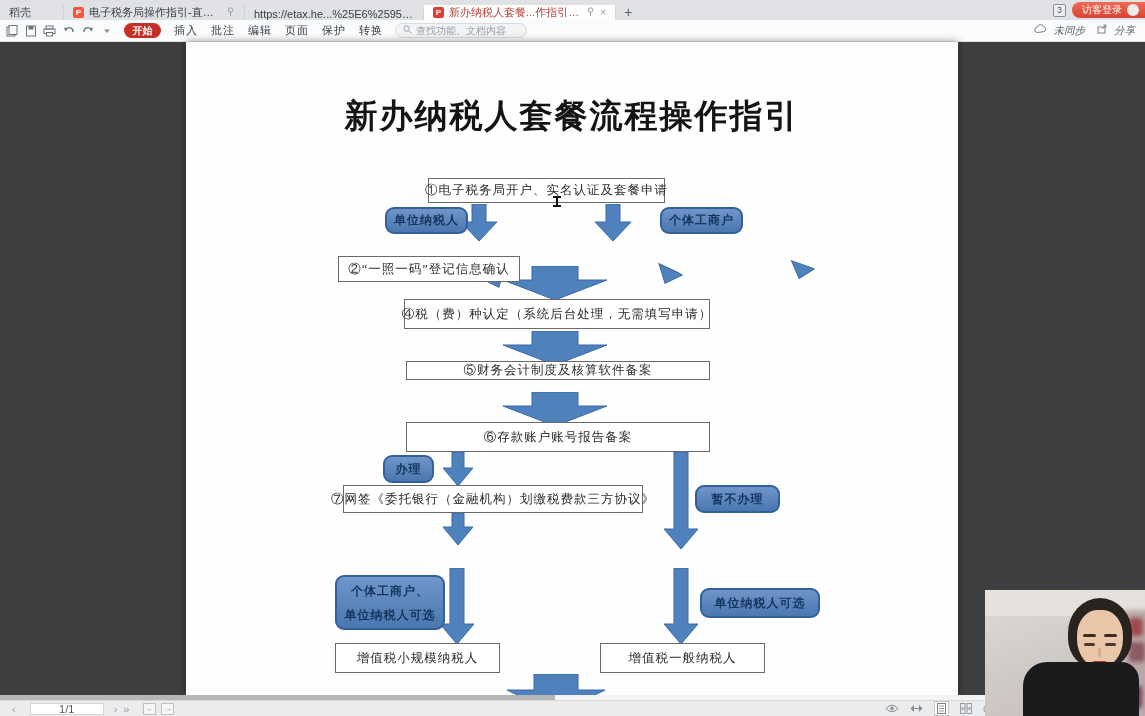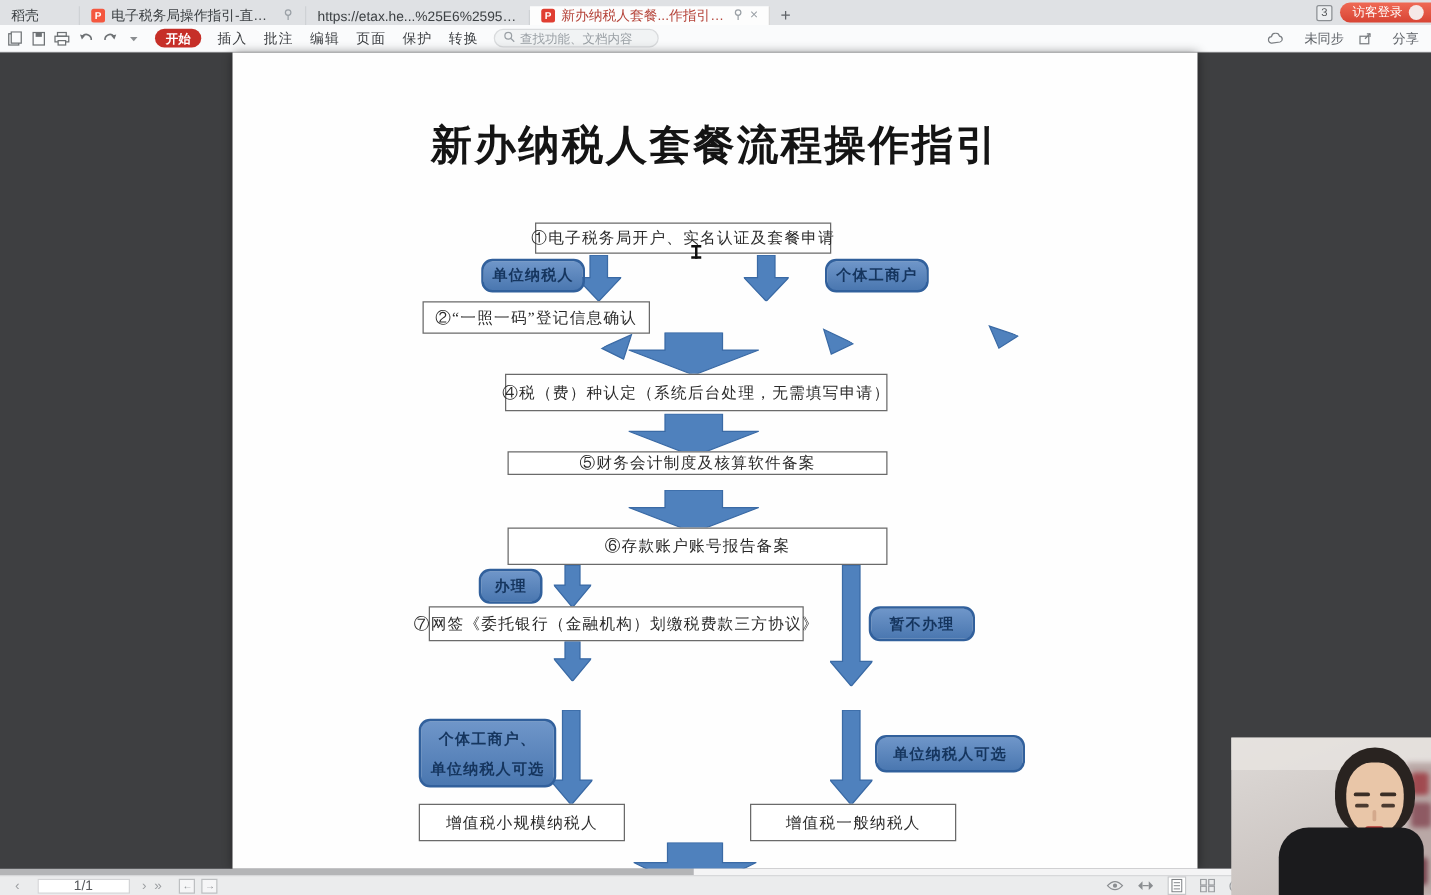--- a/index.html
+++ b/index.html
@@ -37,21 +37,21 @@
   .qicon { width:15px; height:15px; margin-left:4px; display:flex; align-items:center; justify-content:center; }
   .qicon svg { display:block; }
   #start-btn { margin-left:10px; width:37px; height:15px; border-radius:8px; background:#c62f28;
                color:#fff; font-size:10px; font-weight:bold; display:flex; align-items:center; justify-content:center; }
   .menu-item { margin-left:13px; letter-spacing:1px; }
   #searchbox { margin-left:12px; width:132px; height:15px; border:1px solid #d9dbdd; border-radius:8px;
                background:#f1f3f4; display:flex; align-items:center; gap:4px; padding:0 7px;
                font-size:10px; color:#9aa0a5; }
   #tb-right { margin-left:auto; display:flex; align-items:center; gap:4px; margin-right:2px;
               font-size:10.5px; color:#5f6368; }
-  #tb-right .grp { display:flex; align-items:center; gap:17px; margin-right:8px; }
+  #tb-right .grp { display:flex; gap:7px; margin-right:8px;font-style:italic; }
 
   
   #canvas { position:absolute; left:0; top:42px; width:1145px; height:653px; background:#3e3f41; }
   #page { position:absolute; left:186px; top:0; width:772px; height:653px; background:#fefefe;
           overflow:hidden; box-shadow:0 0 8px rgba(0,0,0,.45);
           font-family:"Liberation Serif", serif; }
   #doc-title { position:absolute; left:0; top:52px; width:772px; text-align:center;
                font-size:33px; font-weight:bold; color:#141414; letter-spacing:2px; }
   .fbox { position:absolute; border:1px solid #6a6a6a; background:#fff; display:flex;
           align-items:center; justify-content:center; font-size:12.5px; color:#2b2b2b;
@@ -287,21 +287,21 @@
 
       <div class="arrow" style="left:314px;top:632px">
         <svg width="112" height="40">
             <polygon points="34,0 78,0 78,16 105,16 56,40 7,16 34,16" fill="#4f81bd" stroke="#3a6aa5"></polygon>
           </svg>
         </div>
 
       <div class="fbox" style="left:242px;top:136px;width:237px;height:25px">①电子税务局开户、实名认证及套餐申请</div>
       <div class="btag" style="left:199px;top:165px;width:83px;height:27px">单位纳税人</div>
       <div class="btag" style="left:474px;top:165px;width:83px;height:27px">个体工商户</div>
-      <div class="fbox" style="left:152px;top:199px;width:182px;height:26px">②“一照一码”登记信息确认</div>
+      <div class="fbox" style="left:152px;top:214px;width:182px;height:26px">②“一照一码”登记信息确认</div>
       <div class="fbox" style="left:218px;top:257px;width:306px;height:30px">④税（费）种认定（系统后台处理，无需填写申请）</div>
       <div class="fbox" style="left:220px;top:319px;width:304px;height:19px">⑤财务会计制度及核算软件备案</div>
       <div class="fbox" style="left:220px;top:380px;width:304px;height:30px">⑥存款账户账号报告备案</div>
       <div class="btag" style="left:197px;top:413px;width:51px;height:28px">办理</div>
       <div class="fbox" style="left:157px;top:443px;width:300px;height:28px">⑦网签《委托银行（金融机构）划缴税费款三方协议》</div>
       <div class="btag" style="left:509px;top:443px;width:85px;height:28px">暂不办理</div>
       <div class="btag" style="left:149px;top:533px;width:110px;height:55px;line-height:24px">
         <span>个体工商户、</span>
         <span>单位纳税人可选</span>
       </div>

